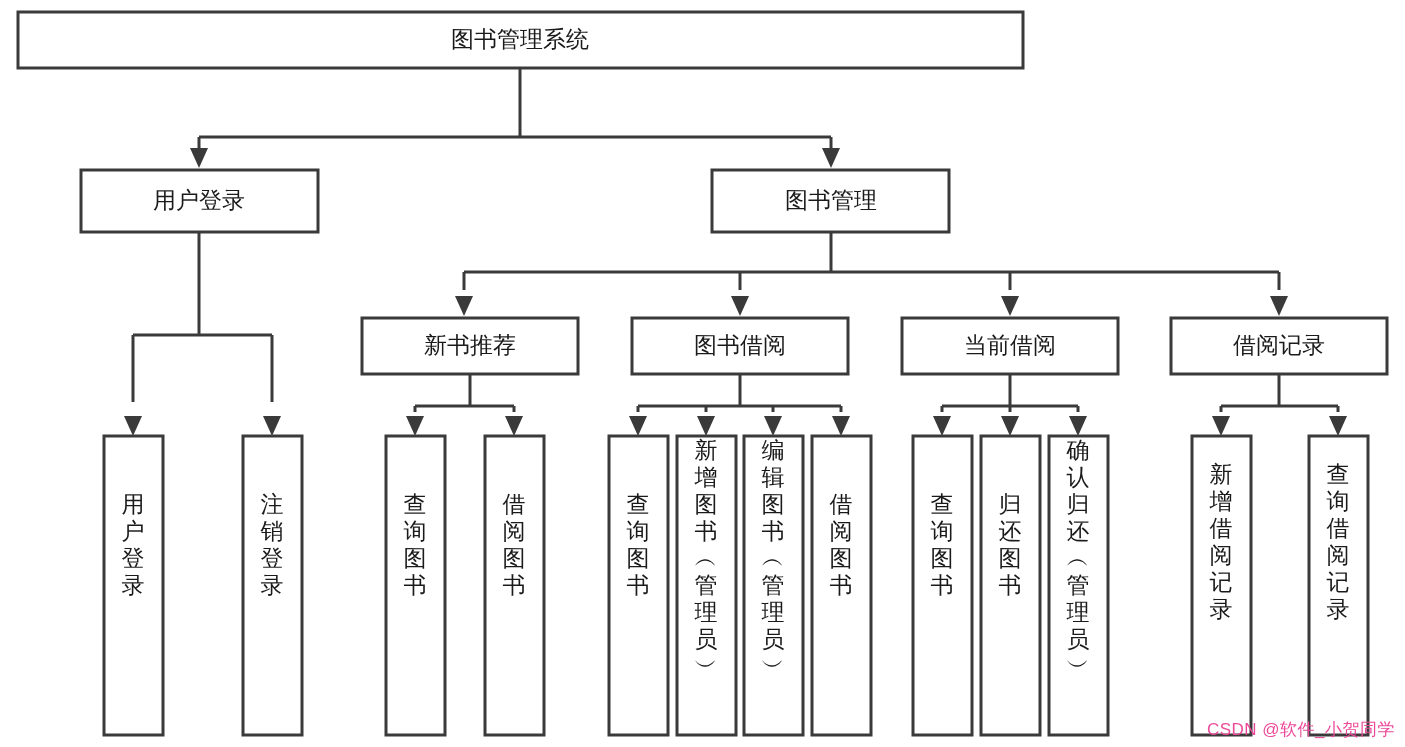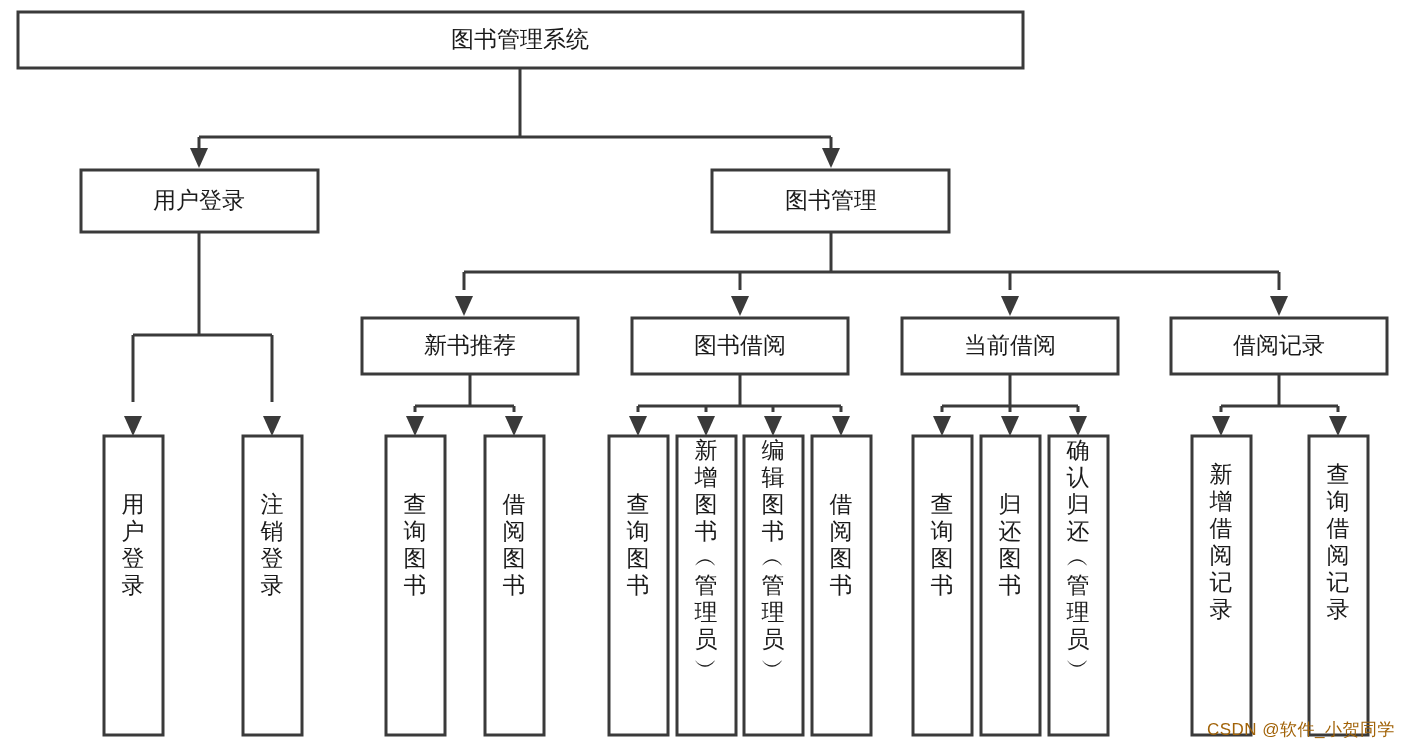--- a/index.html
+++ b/index.html
@@ -45,21 +45,21 @@
     font-size: 23px;
     fill: #1a1a1a;
     text-anchor: middle;
   }
   .watermark {
     position: absolute;
     right: 10px;
     bottom: 6px;
     font-family: "Liberation Sans", "DejaVu Sans", sans-serif;
     font-size: 17px;
-    color: #a16207;
+    color: #ec4899;
     letter-spacing: 0.5px;
     white-space: nowrap;
     pointer-events: none;
   }
 </style>
 </head>
 <body>
 
 <svg id="diagram" viewBox="0 0 1405 747" xmlns="http://www.w3.org/2000/svg">
 

